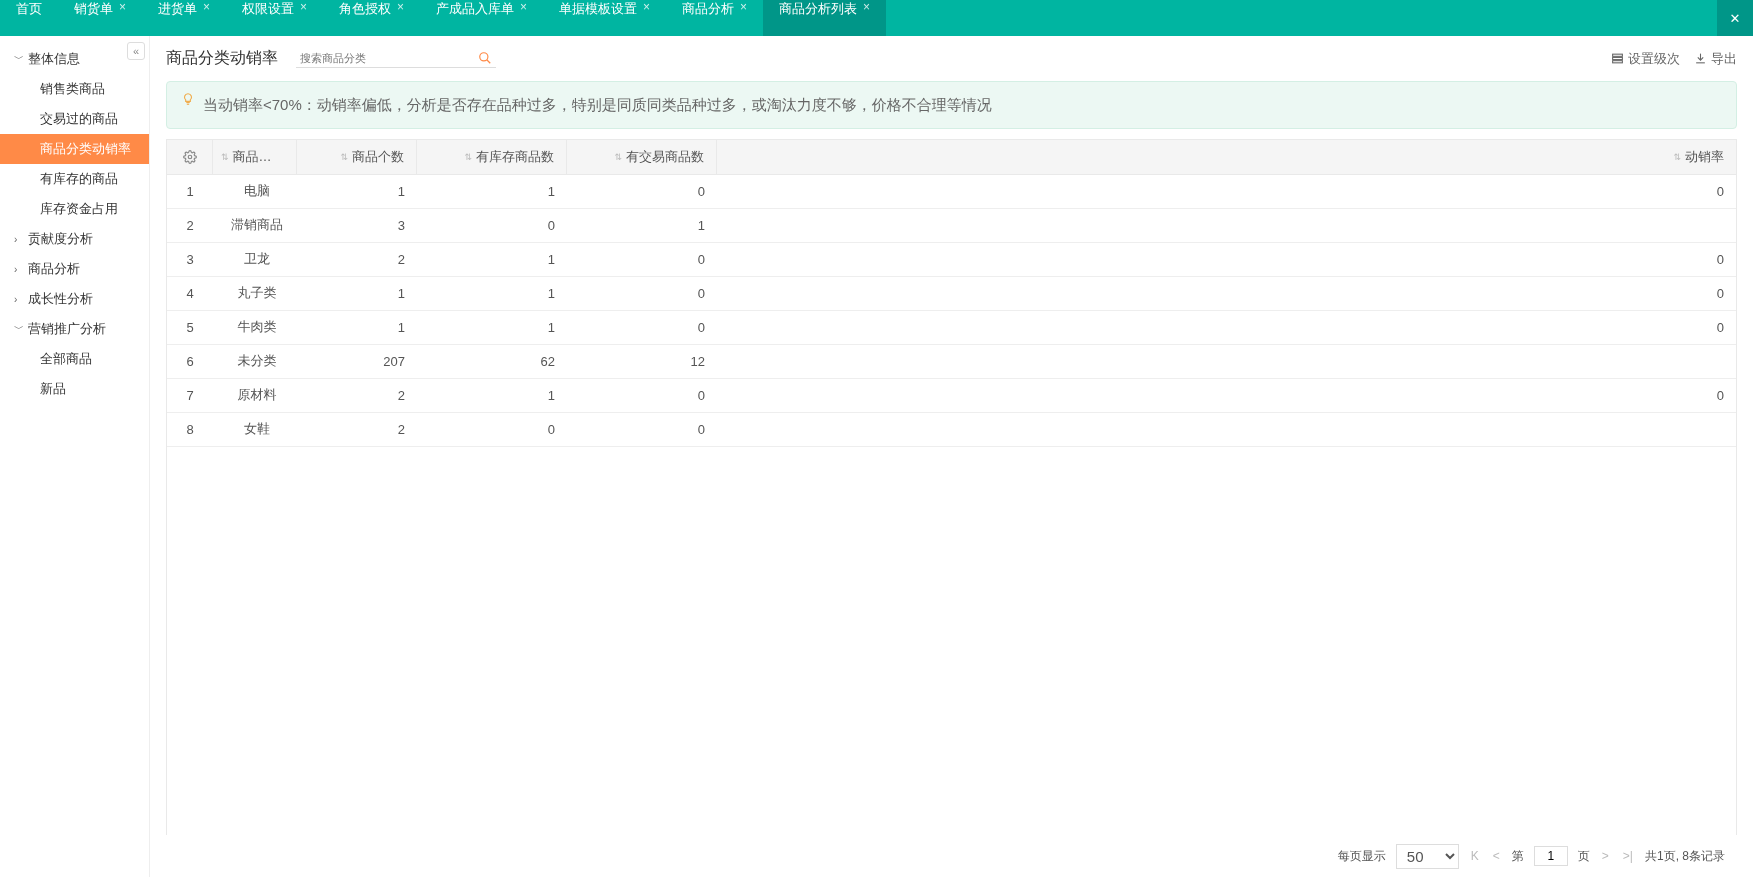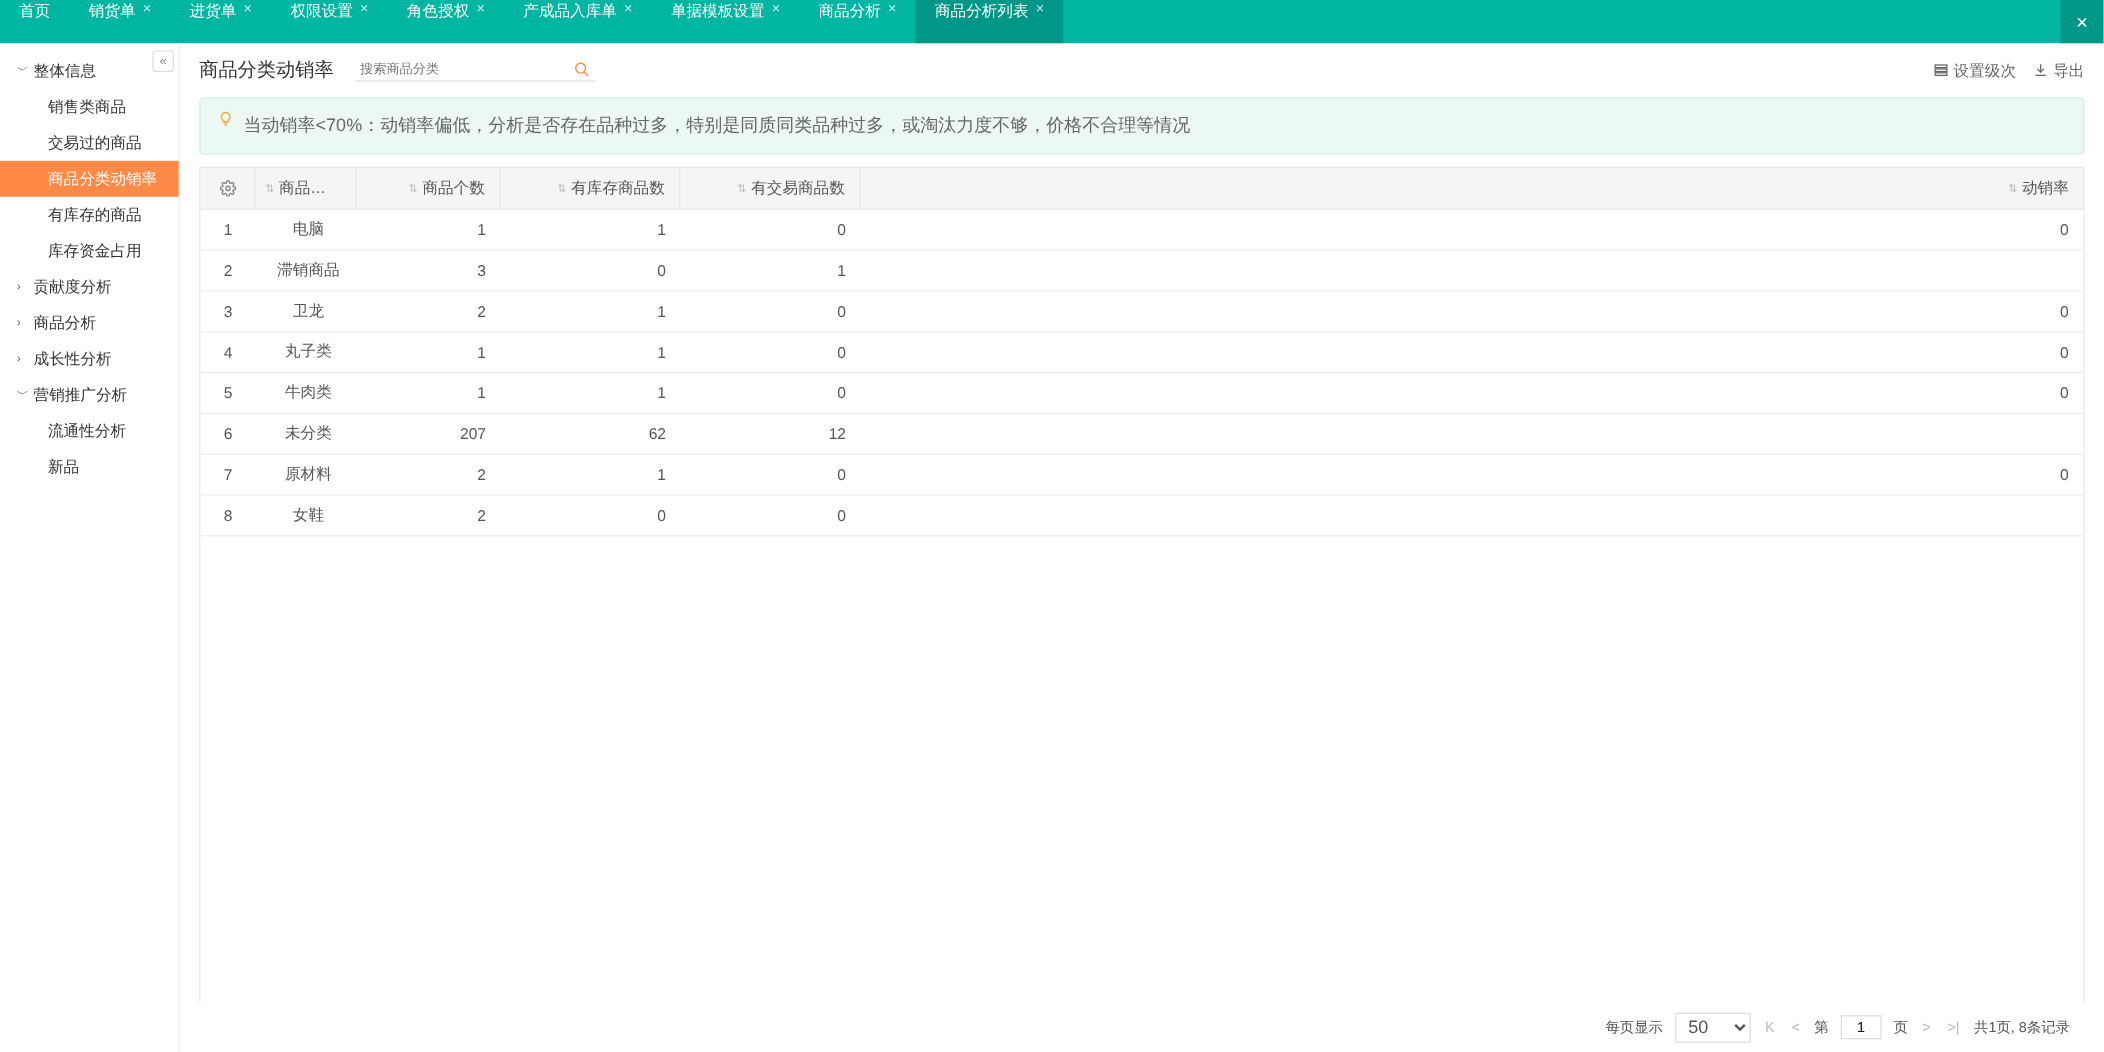--- a/index.html
+++ b/index.html
@@ -121,21 +121,21 @@
         <span>商品分析</span>
       </div>
       <div class="side-group-title">
         <span class="chev">›</span>
         <span>成长性分析</span>
       </div>
       <div class="side-group-title">
         <span class="chev">﹀</span>
         <span>营销推广分析</span>
       </div>
-      <div class="side-item">流通性分析</div>
+      <div class="side-item">全部商品</div>
       <div class="side-item">新品</div>
     </div>
 
   <div class="main">
     <div class="main-header">
       <div class="page-title">商品分类动销率</div>
       <div class="search-box">
         <input type="text" placeholder="搜索商品分类" style="">
         <span class="search-icon">
           <svg width="14" height="14" viewBox="0 0 24 24" fill="none" stroke="currentColor" stroke-width="2">

